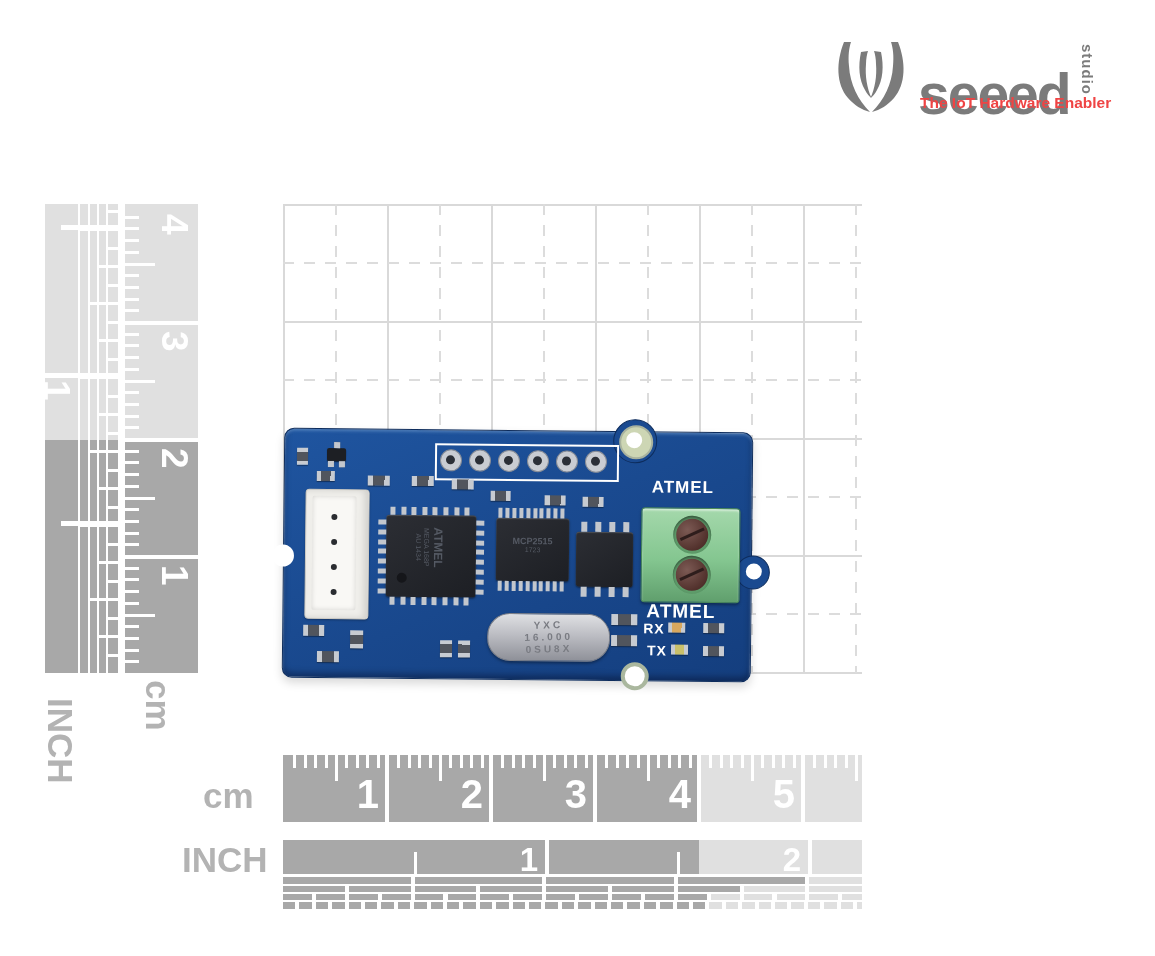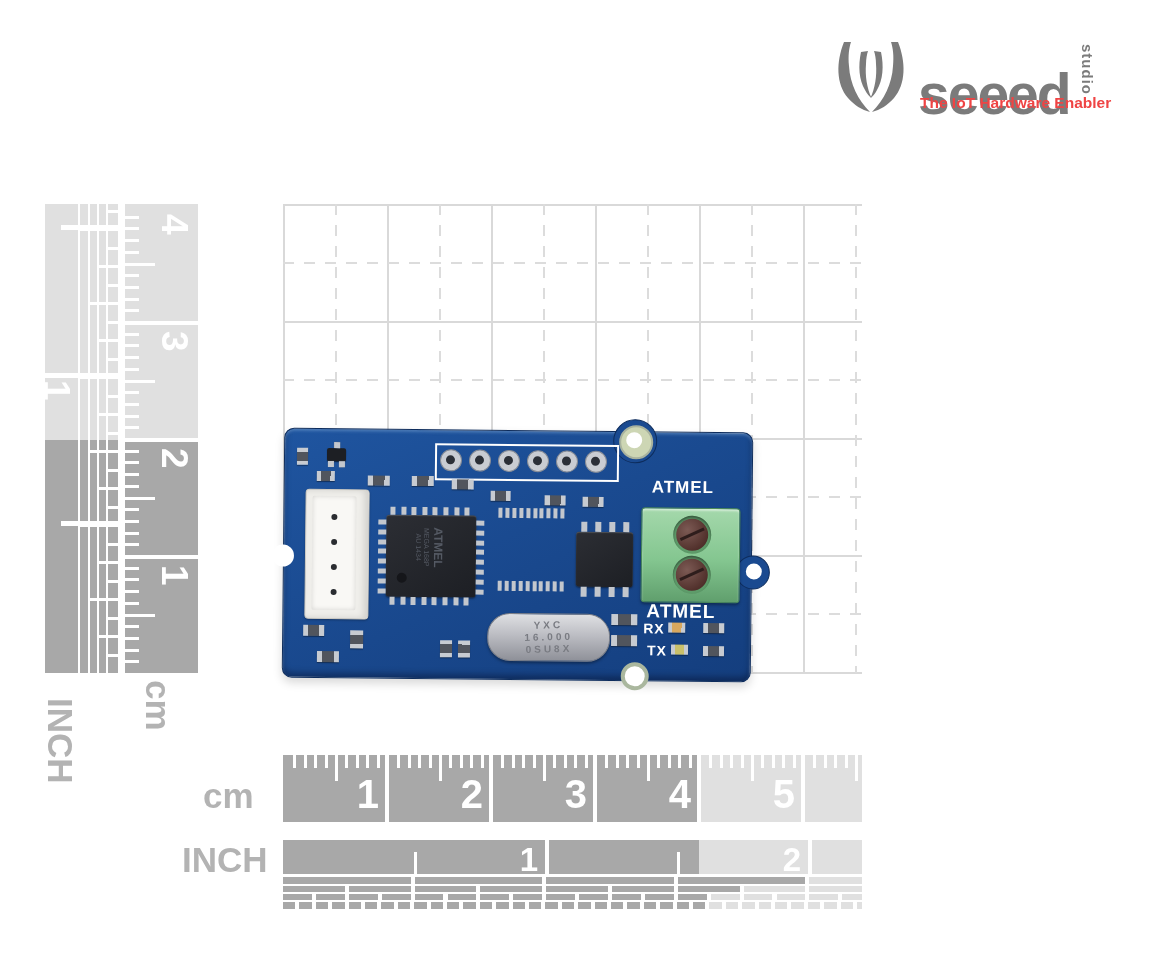--- a/index.html
+++ b/index.html
@@ -385,20 +385,26 @@
 
     <div class="chip" id="mcu" style="left:102px;top:85px;width:90px;height:82px;">
       <div class="chip-text rot90 abs" style="left:58px;top:12px;">
         <div style="font-size:12px;font-weight:bold;">ATMEL</div>
         <div style="font-size:7px;">MEGA 168P</div>
         <div style="font-size:7px;">AU 1434</div>
       </div>
       <div class="abs" style="left:11px;top:58px;width:10px;height:10px;border-radius:50%;background:#15161a;"></div>
     </div>
 
+    <div class="chip" id="canctrl" style="left:212px;top:87px;width:73px;height:63px;">
+      <div class="chip-text abs" style="left:0;top:18px;width:100%;">
+        <div style="font-size:9px;font-weight:bold;">MCP2515</div>
+        <div style="font-size:7px;">1723</div>
+      </div>
+    </div>
 
     <div class="chip" id="cantrx" style="left:292px;top:100px;width:57px;height:55px;"></div>
 
     <div id="terminal">
       <div class="screw-well" style="left:31px;top:7px;">
         <div class="screw">
             <div class="slot"></div>
           </div>
       </div>
       <div class="screw-well" style="left:31px;top:47px;">

